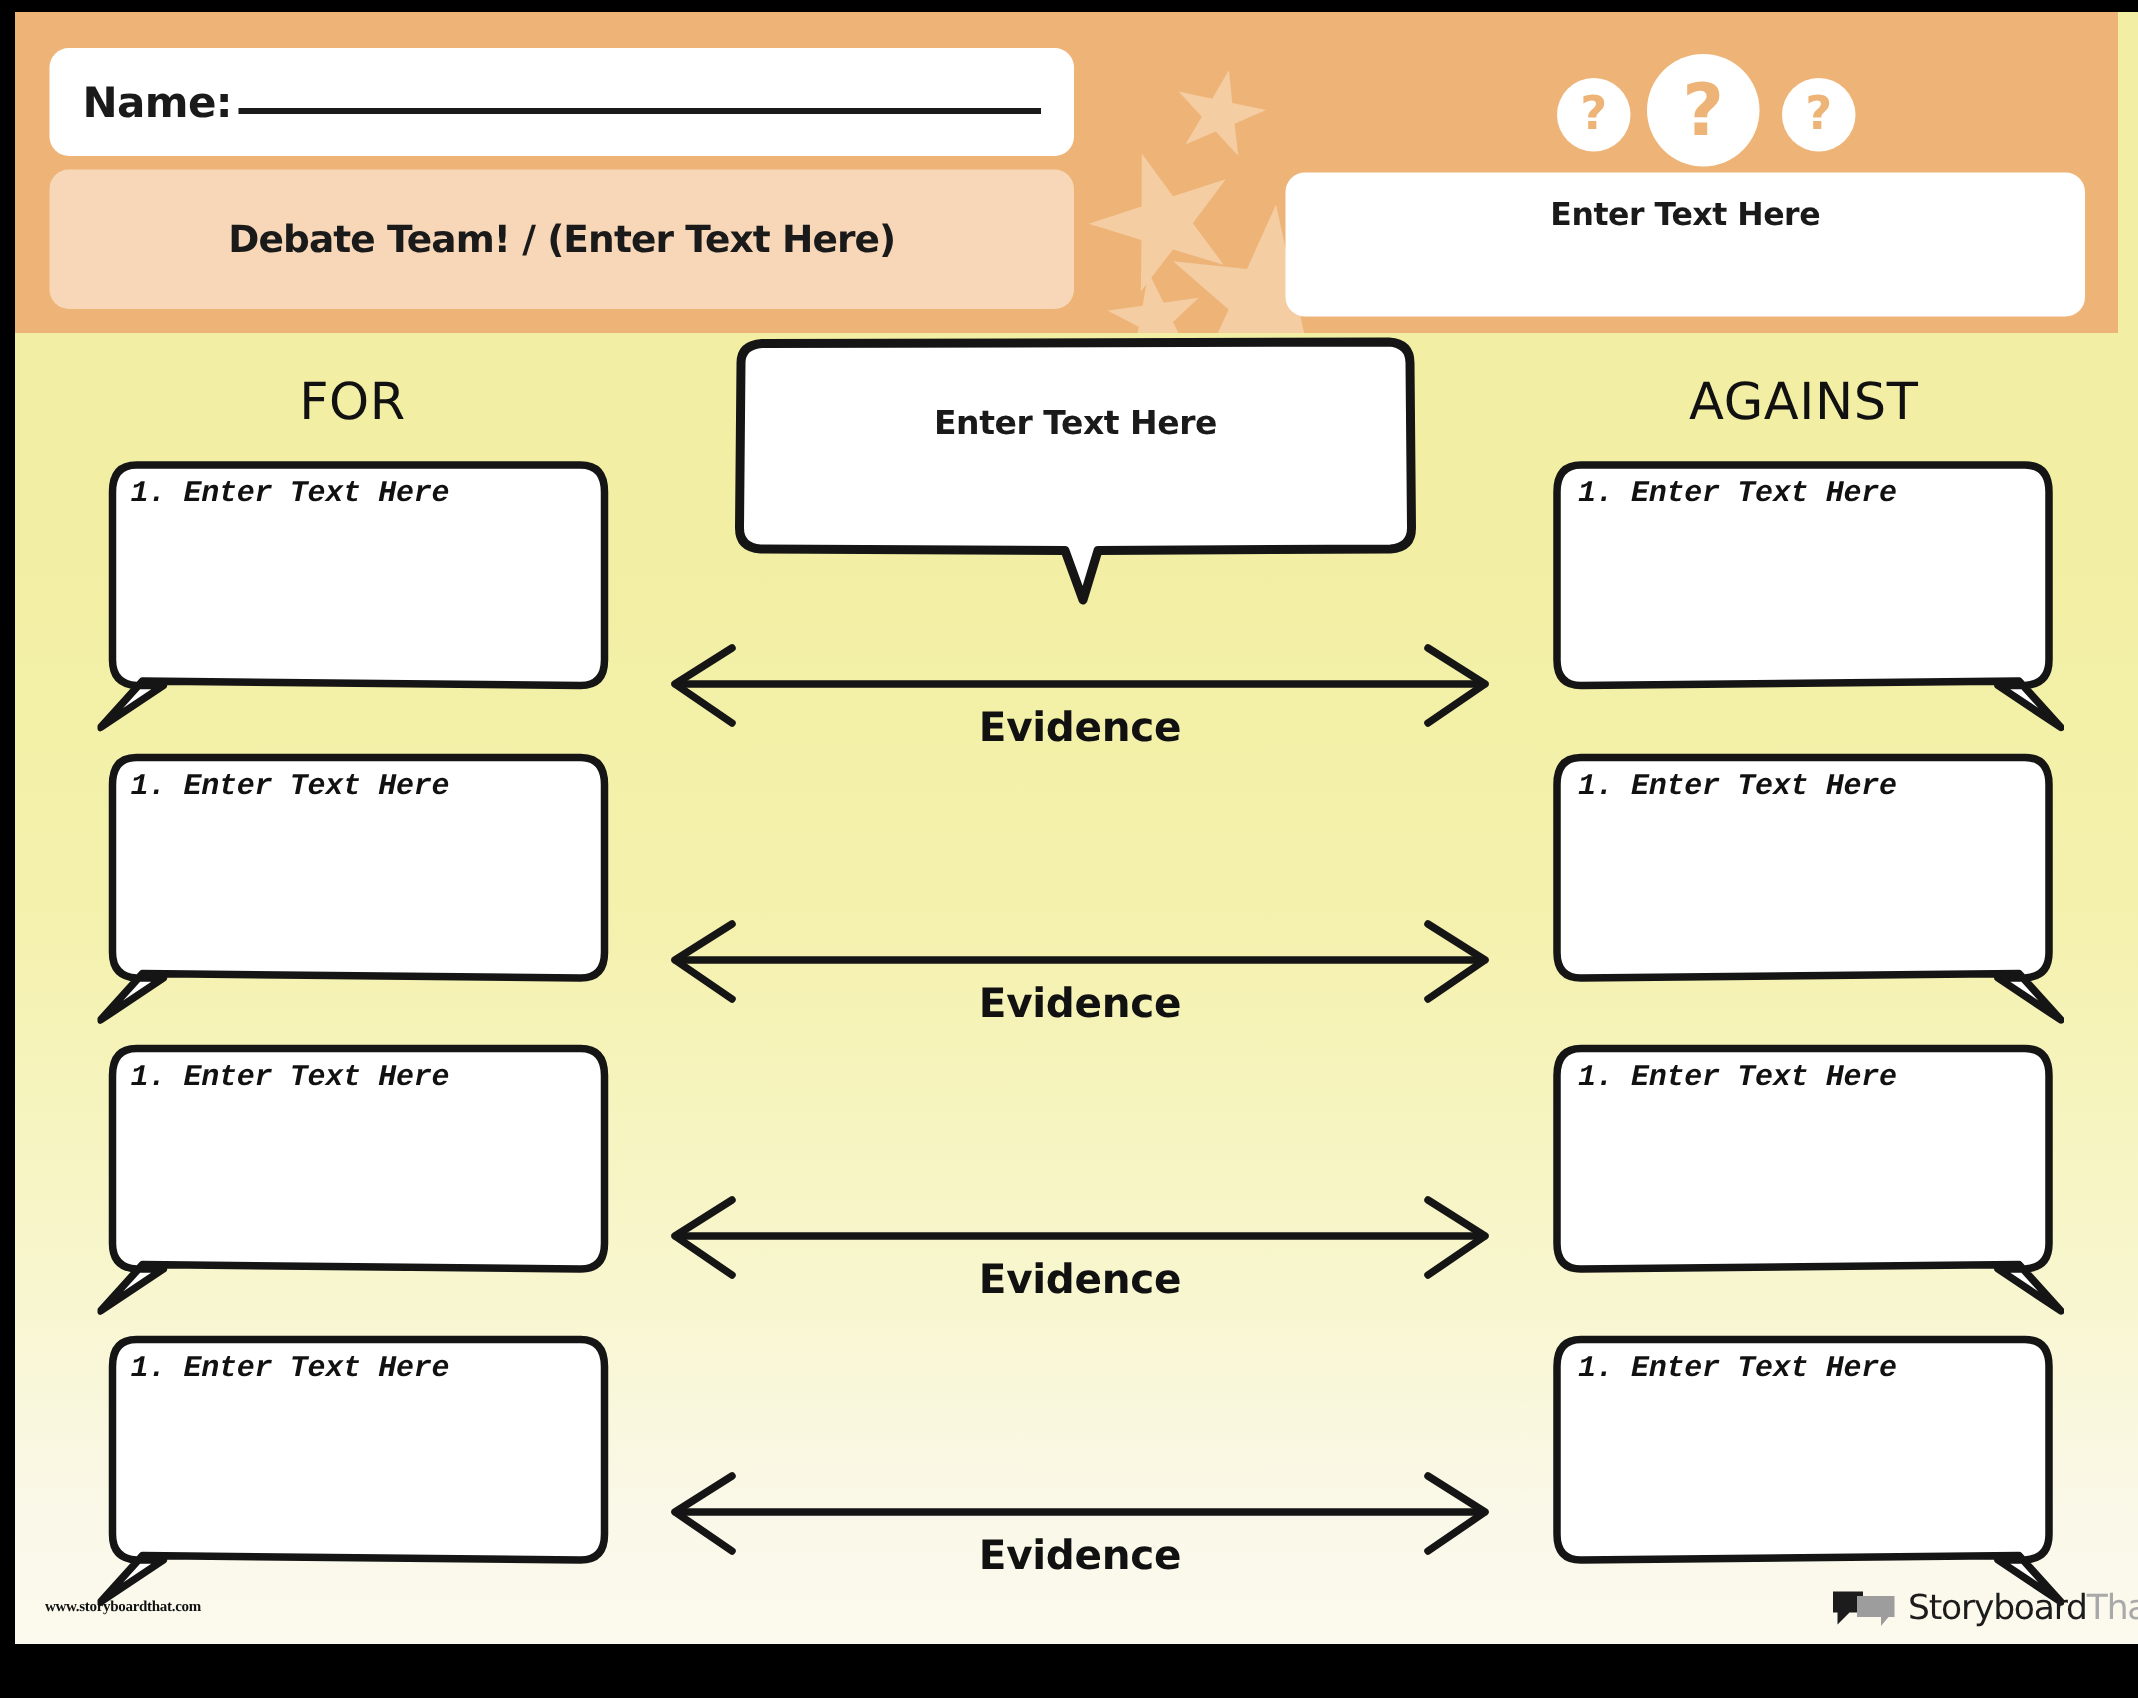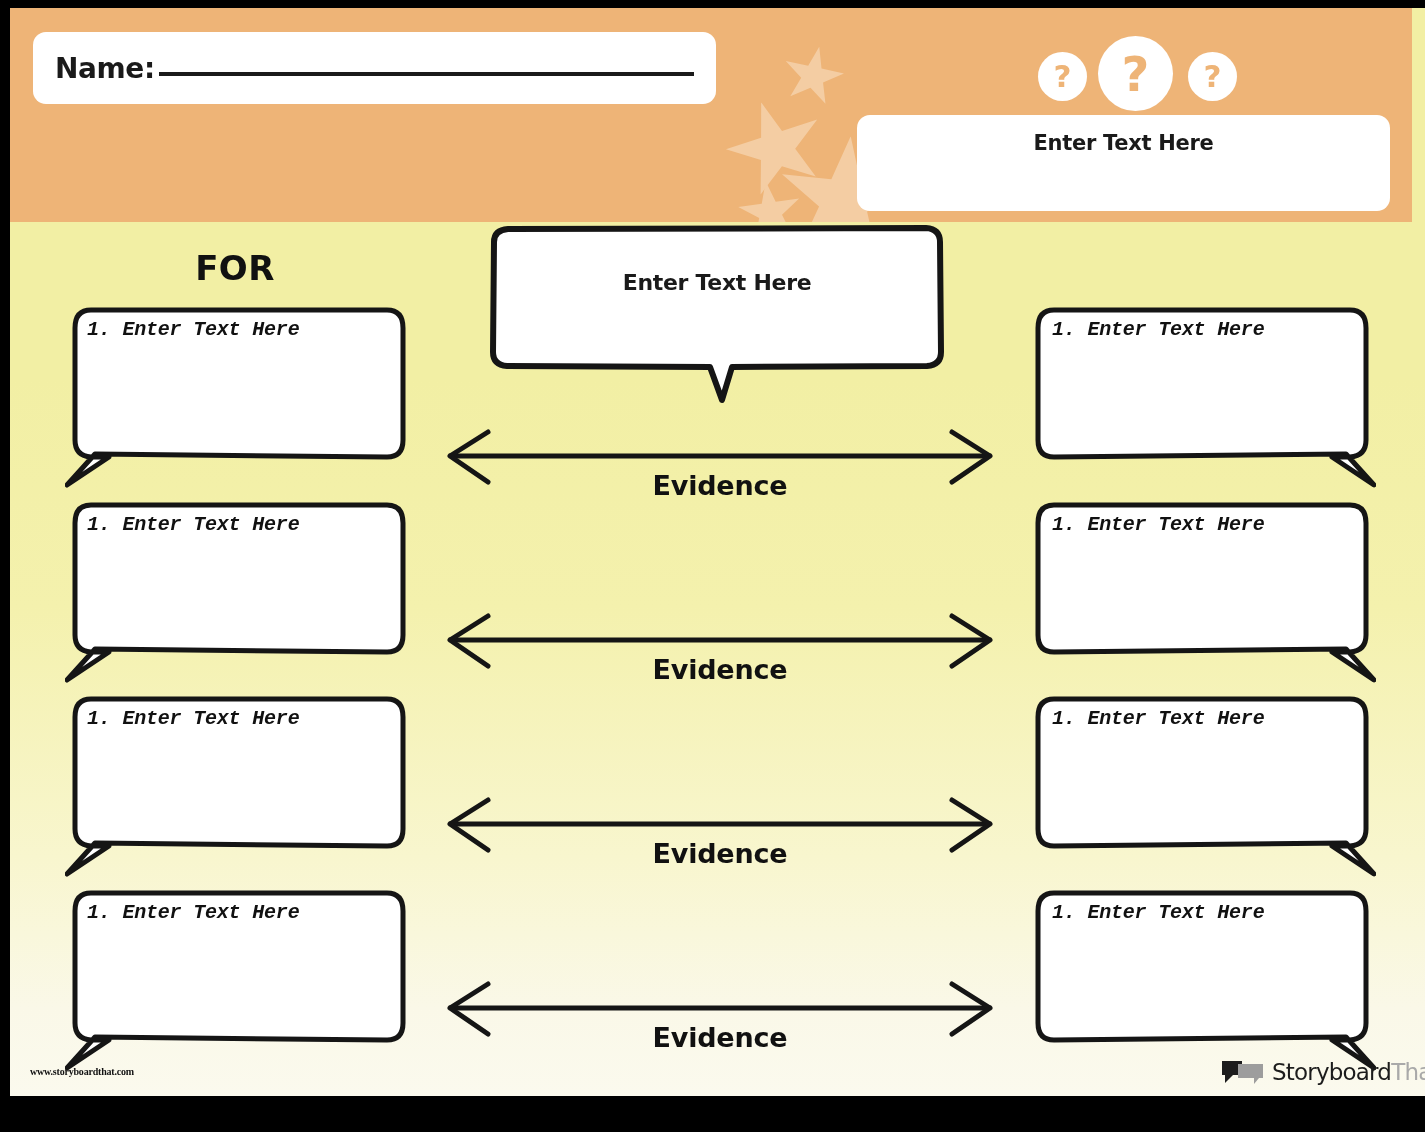--- a/index.html
+++ b/index.html
@@ -155,21 +155,21 @@
     color: #1a1a1a;
     text-align: center;
     margin-top: 5px;
     letter-spacing: -0.3px;
   }
 
   
   .col-heading {
     position: absolute;
     font-family: "DejaVu Sans", sans-serif;
-    font-weight: bold;
+    font-weight: normal;
     font-size: 34px;
     color: #111111;
     letter-spacing: 0.4px;
     text-align: center;
   }
   #heading-for     { left: 55px;  top: 240px; width: 340px; }
   #heading-against { left: 1020px; top: 240px; width: 345px; }
 
   
   #statement-callout {
@@ -294,32 +294,36 @@
       <div class="star star-b"></div>
       <div class="star star-c"></div>
       <div class="star star-d"></div>
     </div>
 
     <div id="name-box">
       <span id="name-label">Name:</span>
       <span id="name-rule"></span>
     </div>
 
+    <div id="title-banner">
+      <span id="title-banner-text">Debate Team! / (Enter Text Here)</span>
+    </div>
 
     <div id="qmark-cluster">
       <div class="qmark qmark-small-left">?</div>
       <div class="qmark qmark-large">?</div>
       <div class="qmark qmark-small-right">?</div>
     </div>
 
     <div id="directions-box">
       <div id="directions-value">Enter Text Here</div>
     </div>
 
     <div class="col-heading" id="heading-for">FOR</div>
+    <div class="col-heading" id="heading-against">AGAINST</div>
 
     <div id="statement-callout">
       <svg class="sc-svg" width="470" height="185" viewBox="0 0 470 185">
         <path d="M12 20 Q12 8 26 7 L444 6 Q458 7 458 20 L459 130
                  Q459 143 445 144 L250 145 L240 178 L228 145 L25 144
                  Q11 143 11 130 Z" fill="#ffffff" stroke="#151515" stroke-width="6" stroke-linejoin="round"></path>
       </svg>
       <div id="statement-inner">
         <div id="statement-value">Enter Text Here</div>
       </div>

